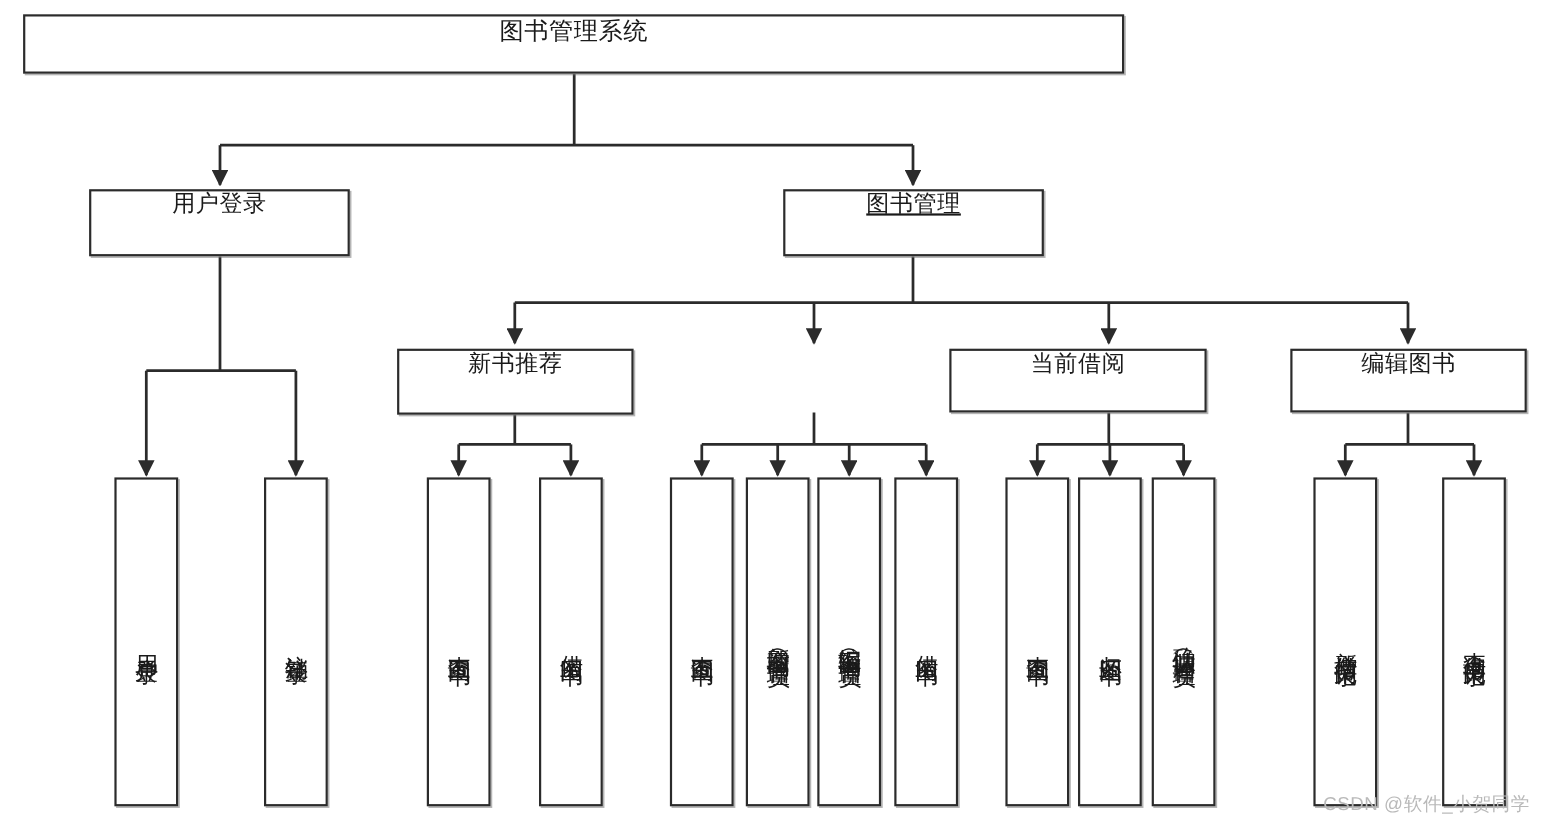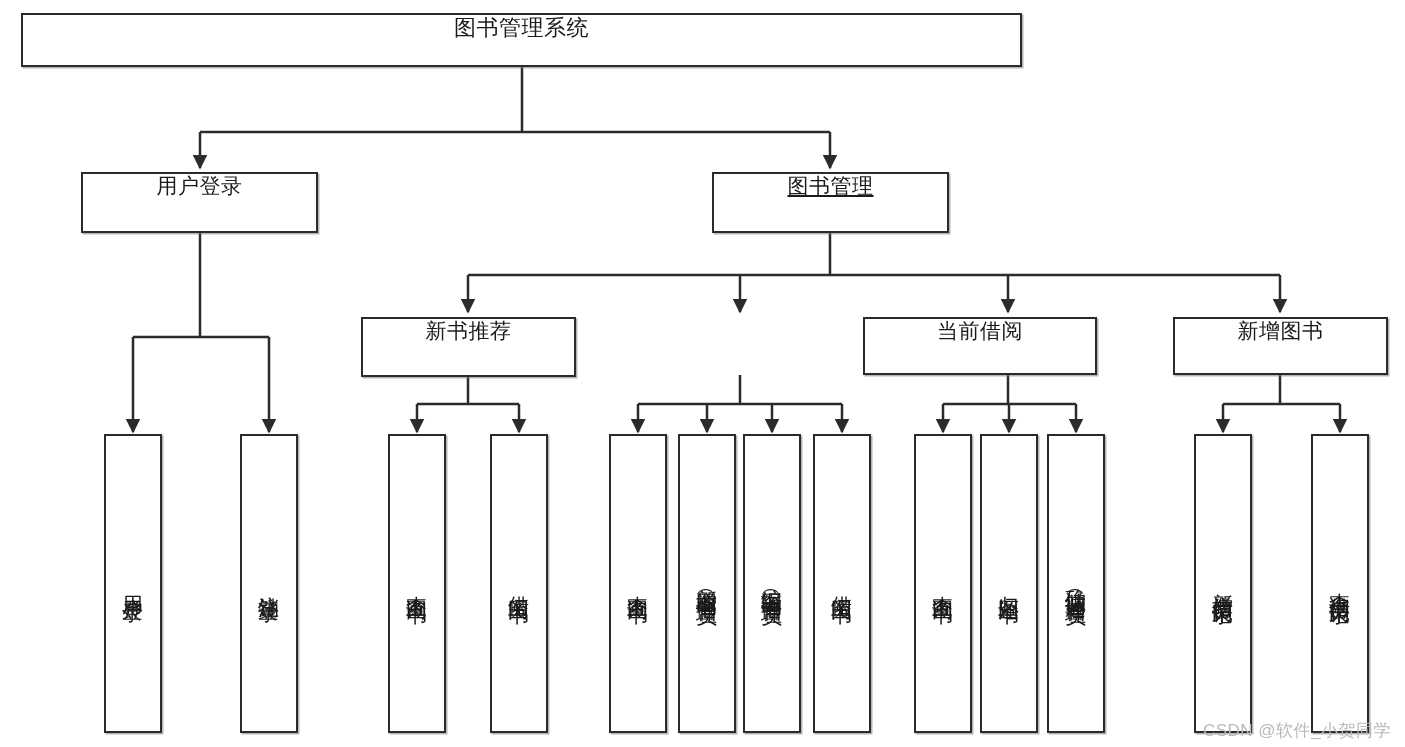--- a/index.html
+++ b/index.html
@@ -140,21 +140,21 @@
   <div class="node horiz" style="left:361px; top:317px; width:215px; height:60px;">
     <span class="lbl">新书推荐</span>
   </div>
 
 
   <div class="node horiz" style="left:851px; top:317px; width:234px; height:58px;margin-left:12px;">
     <span class="lbl">当前借阅</span>
   </div>
 
   <div class="node horiz" style="left:1173px; top:317px; width:215px; height:58px;">
-    <span class="lbl">新增图书</span>
+    <span class="lbl">编辑图书</span>
   </div>
 
   <div class="node vert" style="left:104px; top:434px; width:58px; height:299px;">
     <span class="lbl">用户登录</span>
   </div>
 
   <div class="node vert" style="left:240px; top:434px; width:58px; height:299px;">
     <span class="lbl">注销登录</span>
   </div>
 

